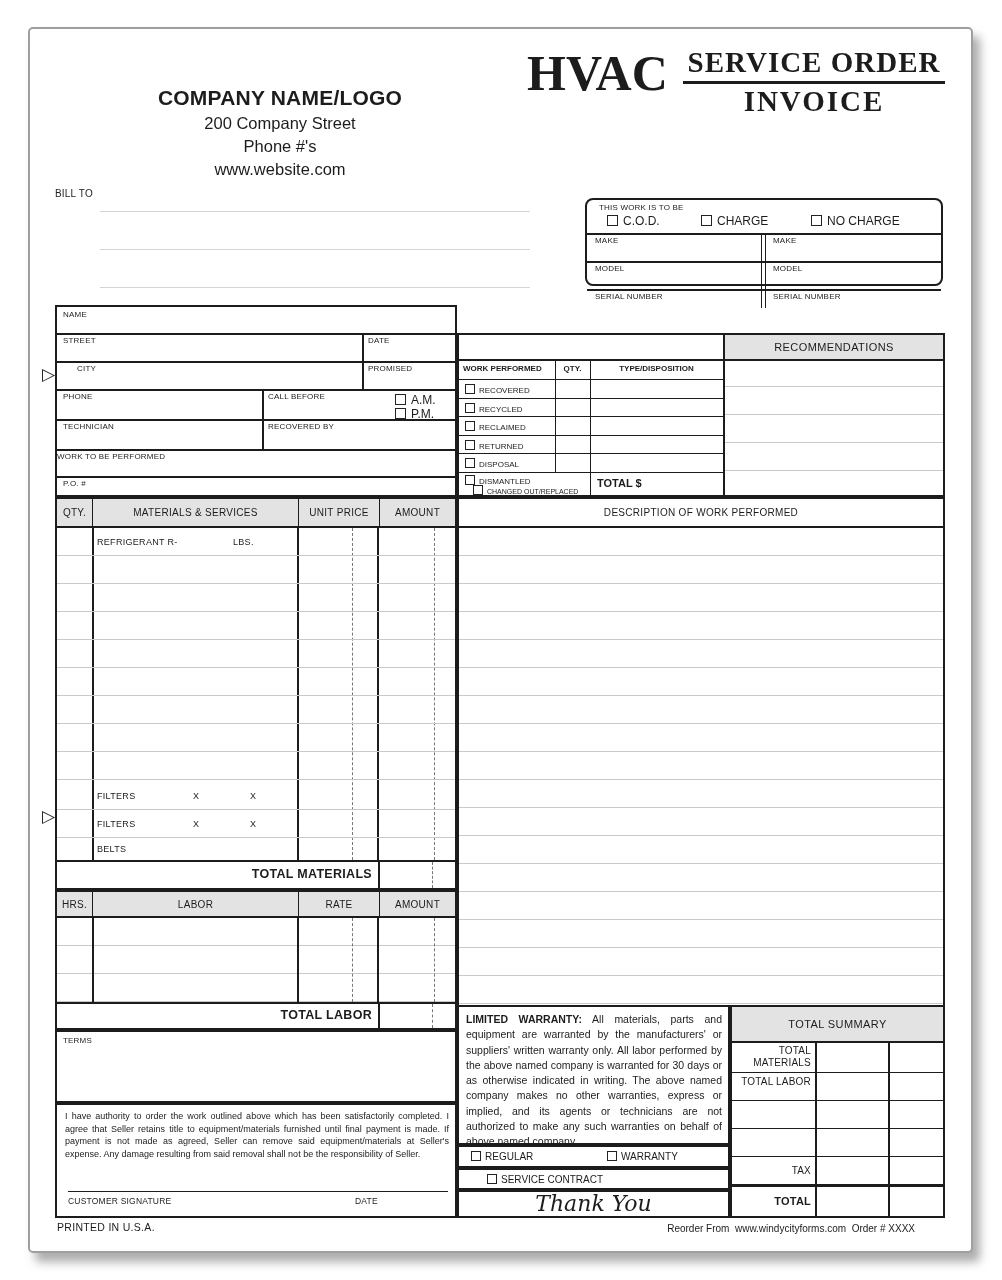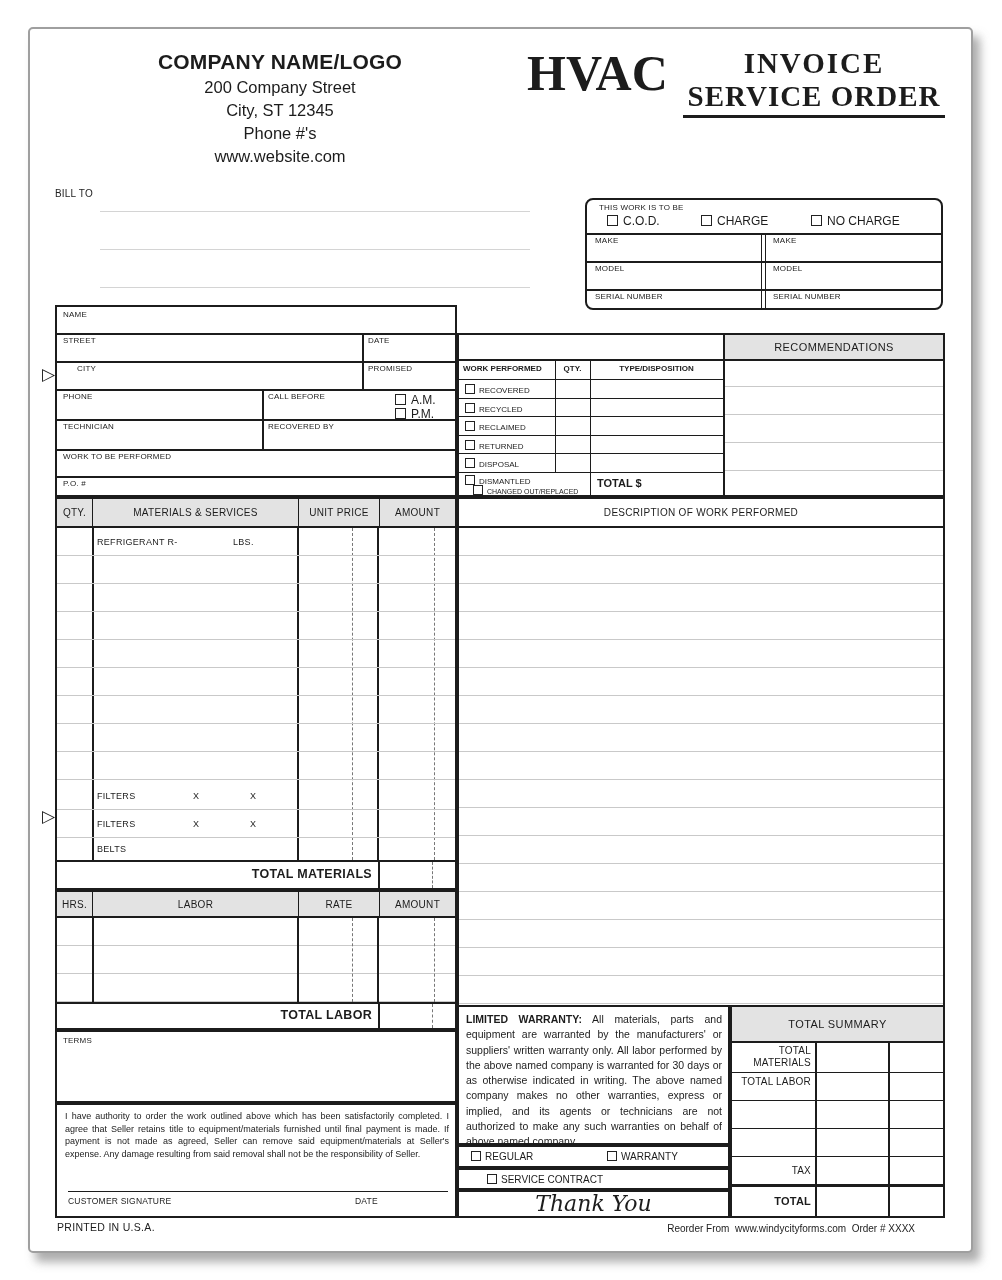--- a/index.html
+++ b/index.html
@@ -29,39 +29,38 @@
   .just{text-align:justify;}
   .sumlbl{font-size:10px;text-align:right;line-height:1.15;letter-spacing:.2px;}
 </style>
 </head>
 <body>
 
 <div class="canvas">
   <div class="abs page"></div>
 
   <div class="abs ctr" style="left:140px;top:50px;width:280px;">
-    <div style="font-size:21px;font-weight:bold;letter-spacing:.2px;">COMPANY NAME/LOGO</div>
+    <div style="font-size:21px;font-weight:bold;letter-spacing:.2px;margin-top:36px;">COMPANY NAME/LOGO</div>
     <div style="font-size:16.5px;line-height:23px;margin-top:2px;">
       <div>200 Company Street</div>
-      <div>City, ST 12345</div>
       <div>Phone #'s</div>
       <div>www.website.com</div>
     </div>
   </div>
 
   <div class="abs serif" style="left:527px;top:48px;font-size:50px;font-weight:bold;line-height:1;">HVAC</div>
   <div class="abs ctr serif" style="left:683px;top:46px;width:262px;">
+    <div style="font-size:29px;font-weight:bold;letter-spacing:1px;border-bottom:3px solid #1c1c1c;padding-bottom:2px;">SERVICE ORDER</div>
     <div style="font-size:29px;font-weight:bold;letter-spacing:2px;margin-top:1px;">INVOICE</div>
-    <div style="font-size:29px;font-weight:bold;letter-spacing:1px;border-bottom:3px solid #1c1c1c;padding-bottom:2px;">SERVICE ORDER</div>
   </div>
 
   <div class="abs lbl" style="left:55px;top:188px;font-size:10px;">BILL TO</div>
   <div class="abs billlines" style="left:100px;top:174px;width:430px;height:115px;"></div>
 
-  <div class="abs box" style="left:585px;top:198px;width:358px;height:112px;border-radius:8px;text-align:right;">
+  <div class="abs box" style="left:585px;top:198px;width:358px;height:88px;border-radius:8px;text-align:right;">
     <div class="abs lbl" style="left:12px;top:3px;">THIS WORK IS TO BE</div>
     <div class="abs opt" style="left:20px;top:14px;"><span class="cb"></span><span>C.O.D.</span></div>
     <div class="abs opt" style="left:114px;top:14px;"><span class="cb"></span><span>CHARGE</span></div>
     <div class="abs opt" style="left:224px;top:14px;"><span class="cb"></span><span>NO CHARGE</span></div>
     <div class="abs hl" style="left:0;top:33px;width:354px;"></div>
     <div class="abs hl" style="left:0;top:61px;width:354px;"></div>
     <div class="abs hl" style="left:0;top:89px;width:354px;"></div>
     <div class="abs" style="left:174px;top:33px;width:5px;height:75px;border-left:1.5px solid #1c1c1c;border-right:1.5px solid #1c1c1c;"></div>
     <div class="abs lbl" style="left:8px;top:36px;">MAKE</div>
     <div class="abs lbl" style="left:186px;top:36px;">MAKE</div>
@@ -84,21 +83,21 @@
     <div class="abs lbl" style="left:6px;top:29px;">STREET</div>
     <div class="abs lbl" style="left:311px;top:29px;">DATE</div>
     <div class="abs lbl" style="left:20px;top:57px;">CITY</div>
     <div class="abs lbl" style="left:311px;top:57px;">PROMISED</div>
     <div class="abs lbl" style="left:6px;top:85px;">PHONE</div>
     <div class="abs lbl" style="left:211px;top:85px;">CALL BEFORE</div>
     <div class="abs opt" style="left:338px;top:86px;"><span class="cb"></span><span>A.M.</span></div>
     <div class="abs opt" style="left:338px;top:100px;"><span class="cb"></span><span>P.M.</span></div>
     <div class="abs lbl" style="left:6px;top:115px;">TECHNICIAN</div>
     <div class="abs lbl" style="left:211px;top:115px;">RECOVERED BY</div>
-    <div class="abs lbl" style="left:6px;top:145px;text-align:right;">WORK TO BE PERFORMED</div>
+    <div class="abs lbl" style="left:0;top:145px;text-align:right;">WORK TO BE PERFORMED</div>
     <div class="abs lbl" style="left:6px;top:172px;">P.O. #</div>
   </div>
 
   <div class="abs" style="left:42px;top:366px;font-size:17px;line-height:17px;color:#1c1c1c;">▷</div>
   <div class="abs" style="left:42px;top:808px;font-size:17px;line-height:17px;color:#1c1c1c;">▷</div>
 
   <div class="abs box" style="left:457px;top:333px;width:488px;height:164px;">
     <div class="abs gray ctr" style="left:266px;top:0;width:218px;height:24px;font-size:11px;line-height:24px;letter-spacing:.4px;">RECOMMENDATIONS</div>
     <div class="abs vl" style="left:264px;top:0;width:2px;height:160px;"></div>
     <div class="abs hl" style="left:0;top:24px;width:484px;height:2px;"></div>

